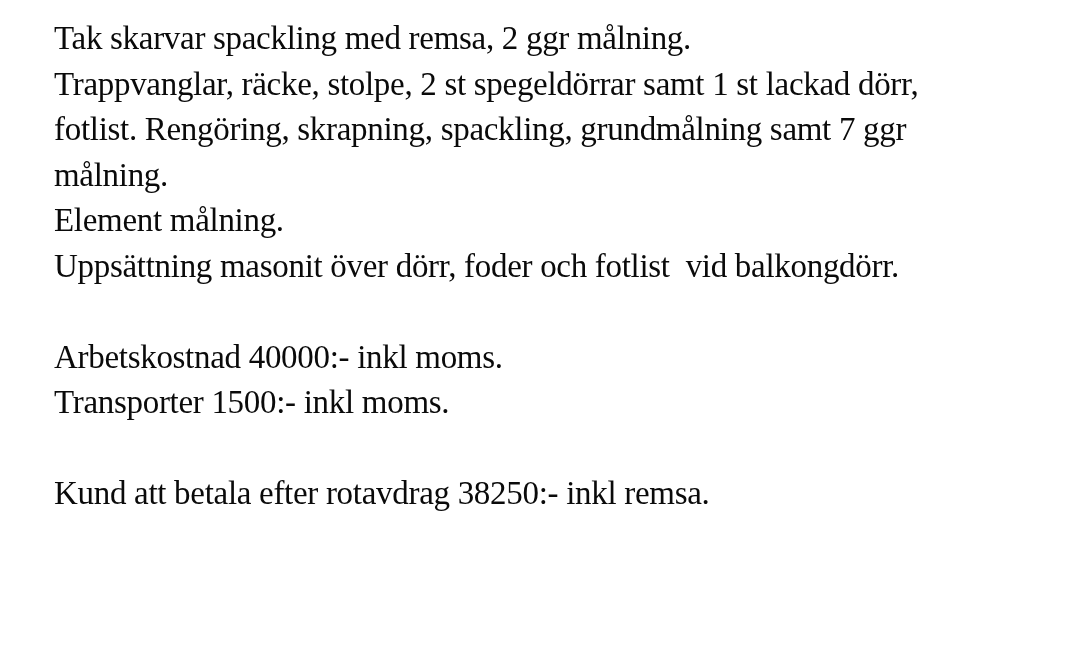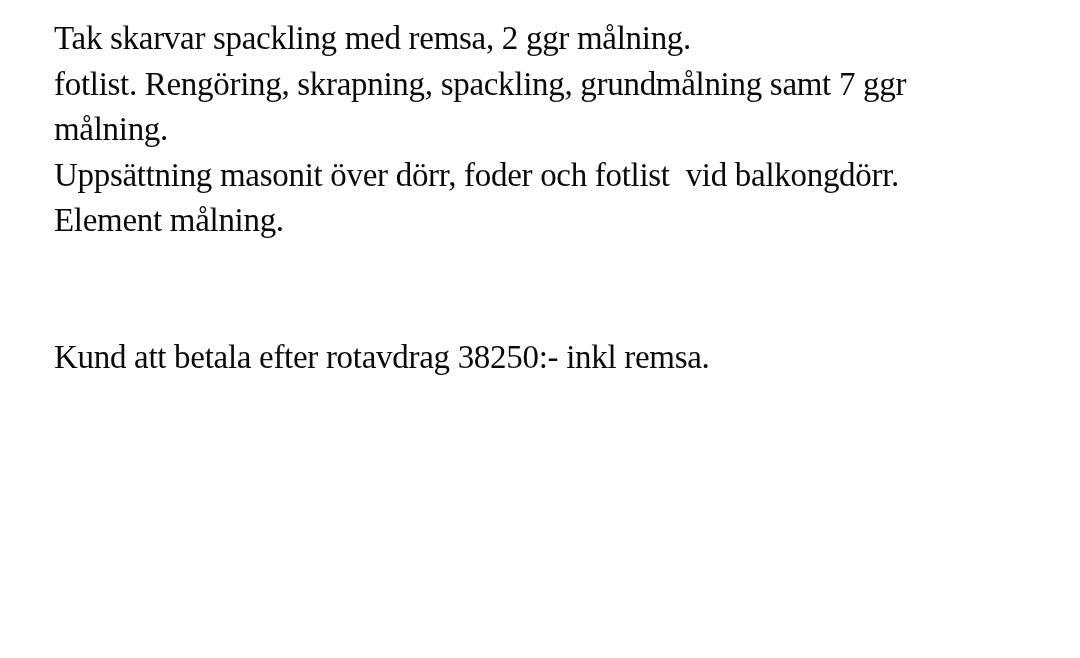--- a/index.html
+++ b/index.html
@@ -32,27 +32,30 @@
       display: block;
       height: 45.5px;
     }
   </style>
 </head>
 <body>
 
 <div class="doc">
   <div>
     <span class="line">Tak skarvar spackling med remsa, 2 ggr målning.</span>
+    <span class="line">Trappvanglar, räcke, stolpe, 2 st spegeldörrar samt 1 st lackad dörr,</span>
     <span class="line">fotlist. Rengöring, skrapning, spackling, grundmålning samt 7 ggr</span>
     <span class="line">målning.</span>
+    <span class="line">Element målning.</span>
     <span class="line">Uppsättning masonit över dörr, foder och fotlist  vid balkongdörr.</span>
-    <span class="line">Element målning.</span>
   </div>
 
   <span class="spacer"></span>
 
   <div>
+    <span class="line">Arbetskostnad 40000:- inkl moms.</span>
+    <span class="line">Transporter 1500:- inkl moms.</span>
   </div>
 
   <span class="spacer"></span>
 
   <span class="line">Kund att betala efter rotavdrag 38250:- inkl remsa.</span>
 </div>
 
 </body></html>

